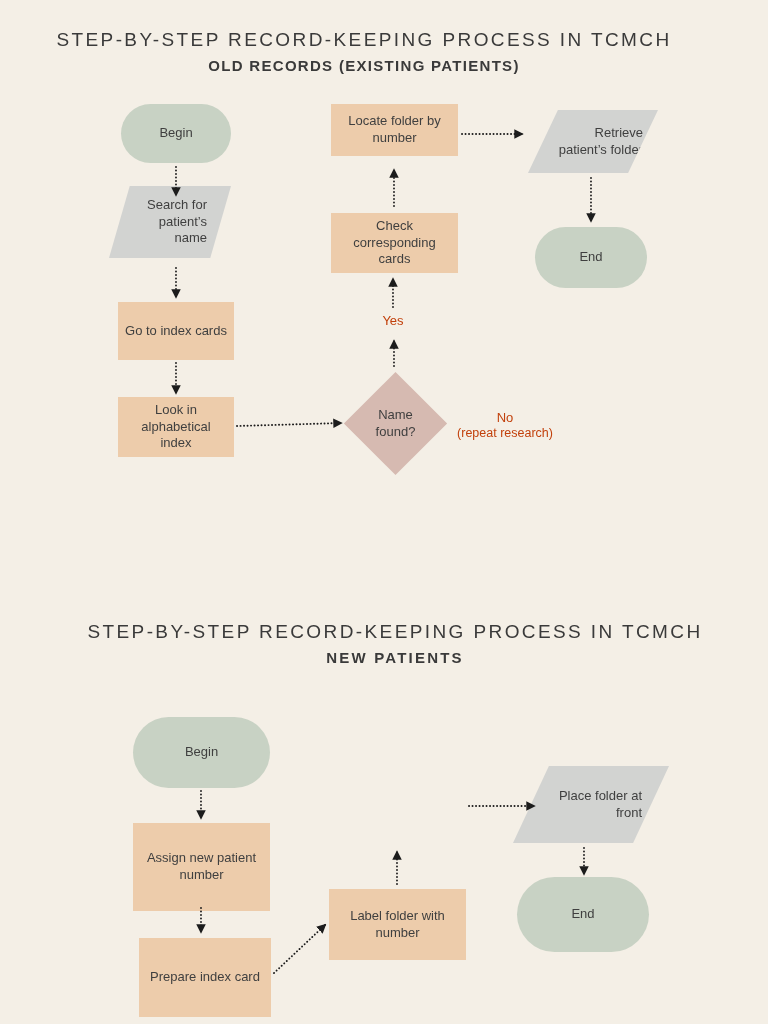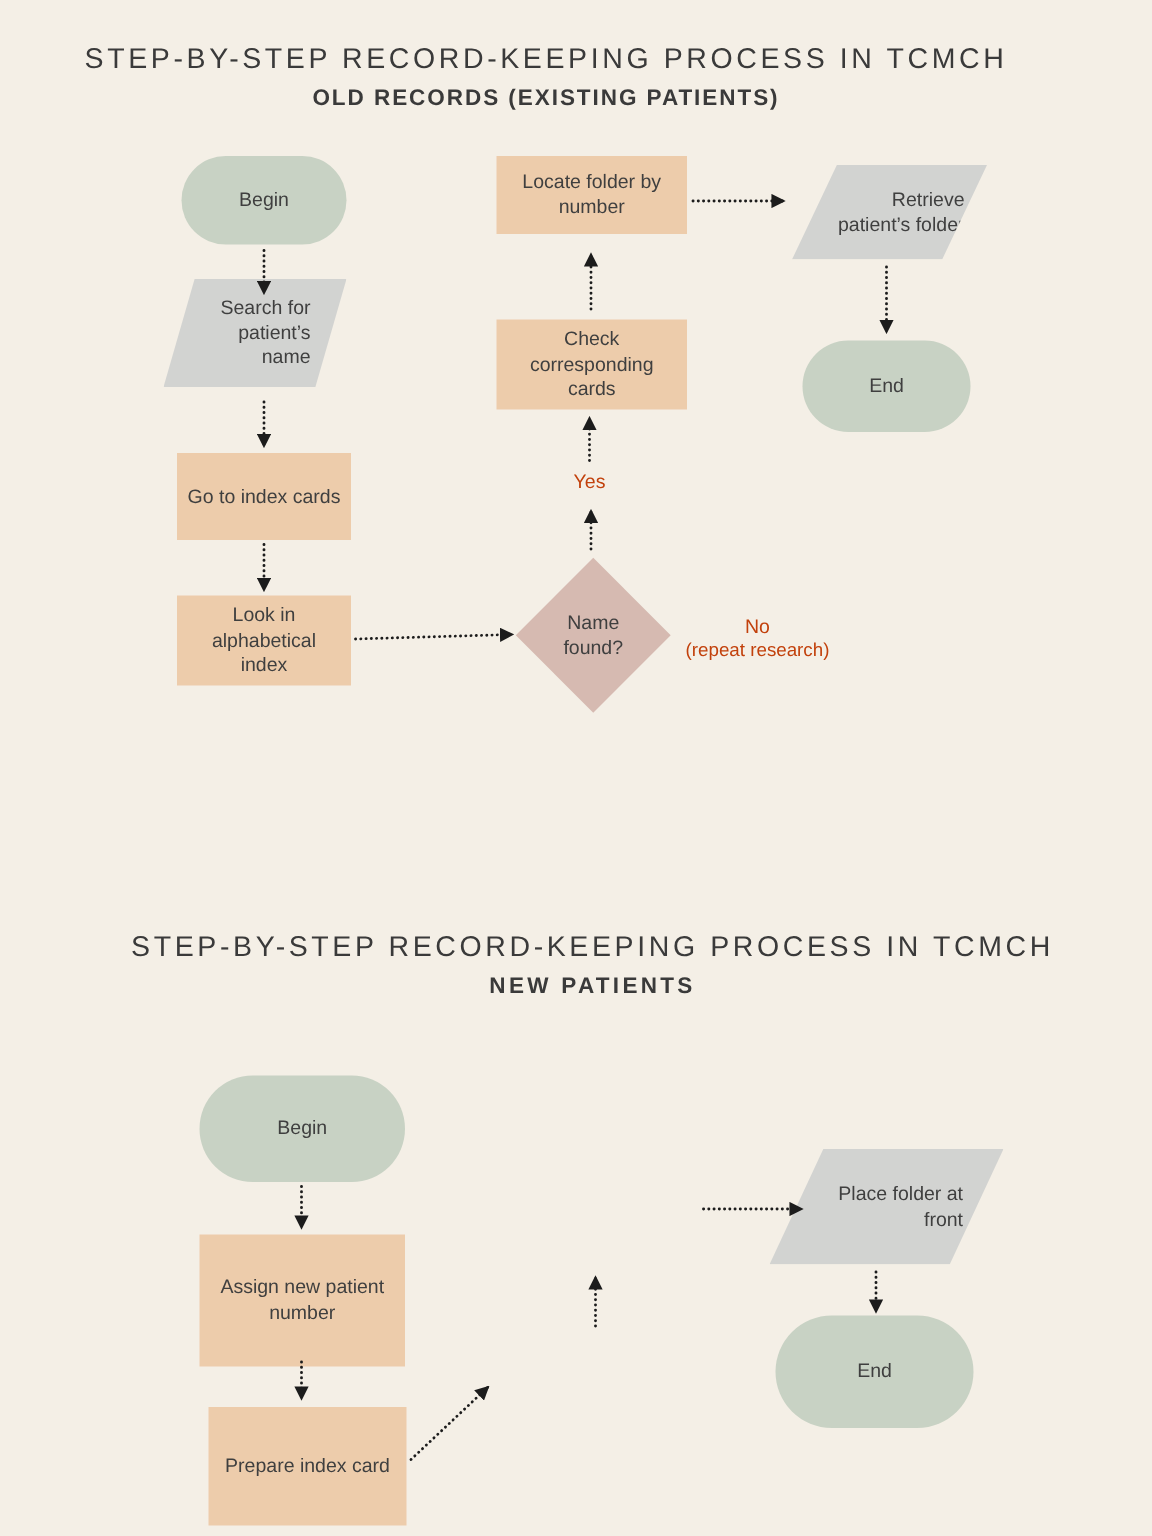--- a/index.html
+++ b/index.html
@@ -104,20 +104,23 @@
   </div>
 
   <div class="node process" style="left:133px;top:823px;width:137px;height:88px;">
     <span>Assign new patient number</span>
   </div>
 
   <div class="node process" style="left:139px;top:938px;width:132px;height:79px;">
     <span>Prepare index card</span>
   </div>
 
+  <div class="node process" style="left:329px;top:889px;width:137px;height:71px;">
+    <span>Label folder with number</span>
+  </div>
 
 
   <div class="node io" style="left:513px;top:766px;width:156px;height:77px;clip-path:polygon(23% 0,100% 0,77% 100%,0 100%);">
     <span class="io-text" style="width:102px;">Place folder at front</span>
   </div>
 
   <div class="node terminal" style="left:517px;top:877px;width:132px;height:75px;">
     <span>End</span>
   </div>
 

